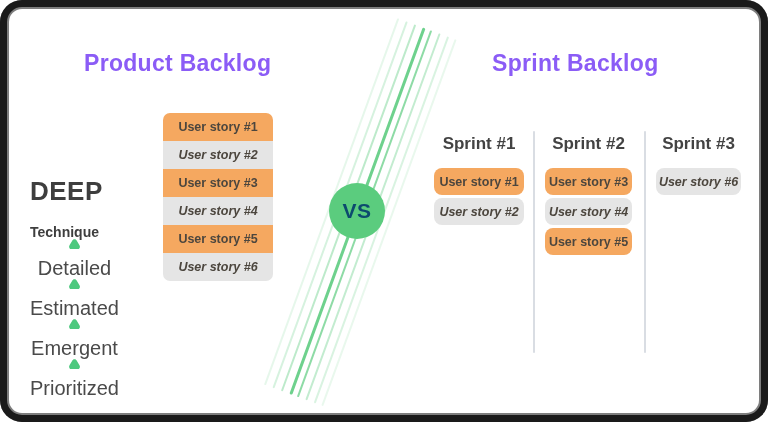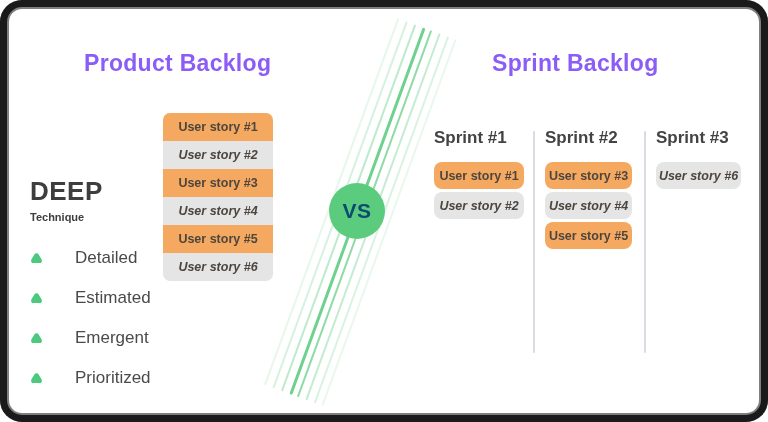--- a/index.html
+++ b/index.html
@@ -53,33 +53,34 @@
 
   
   #deep-block { position: absolute; left: 30px; top: 176px; }
   #deep-title {
     font-size: 26px;
     font-weight: bold;
     color: #3e3e3e;
     letter-spacing: 0.5px;
   }
   #deep-subtitle {
-    font-size: 11px;
+    font-size: 14px;
     font-weight: bold;
     color: #3e3e3e;
-    margin-top: 4px;
+    margin-top: 17px;
   }
   #deep-items { position: absolute; left: 30px; top: 238px; }
   .deep-item {
     height: 40px;
     display: flex;
     align-items: center;
-    gap: 32px;
-    font-size: 17px;
+    gap: 7px;
+    font-size: 20px;
     color: #4a4a4a;
+    flex-direction: column;
   }
   .deep-icon { display: flex; align-items: center; }
   .deep-icon svg { width: 13px; height: 12px; }
 
   
   #stripes {
     position: absolute;
     left: 357px; top: 211px;
     width: 0; height: 0;
     transform: rotate(20deg);
@@ -112,21 +113,21 @@
     position: absolute;
     top: 131px;
     width: 2px;
     height: 222px;
     background: #d9dde3;
     border-radius: 1px;
   }
   #divider-1 { left: 533px; }
   #divider-2 { left: 644px; }
 
-  .sprint-col { position: absolute; top: 128px; }
+  .sprint-col { position: absolute; top: 134px; text-align: center; }
   .sprint-header {
     font-size: 17px;
     font-weight: bold;
     color: #434343;
     height: 18px;
     white-space: nowrap;
   }
   .sprint-cards {
     margin-top: 16px;
     display: flex;

